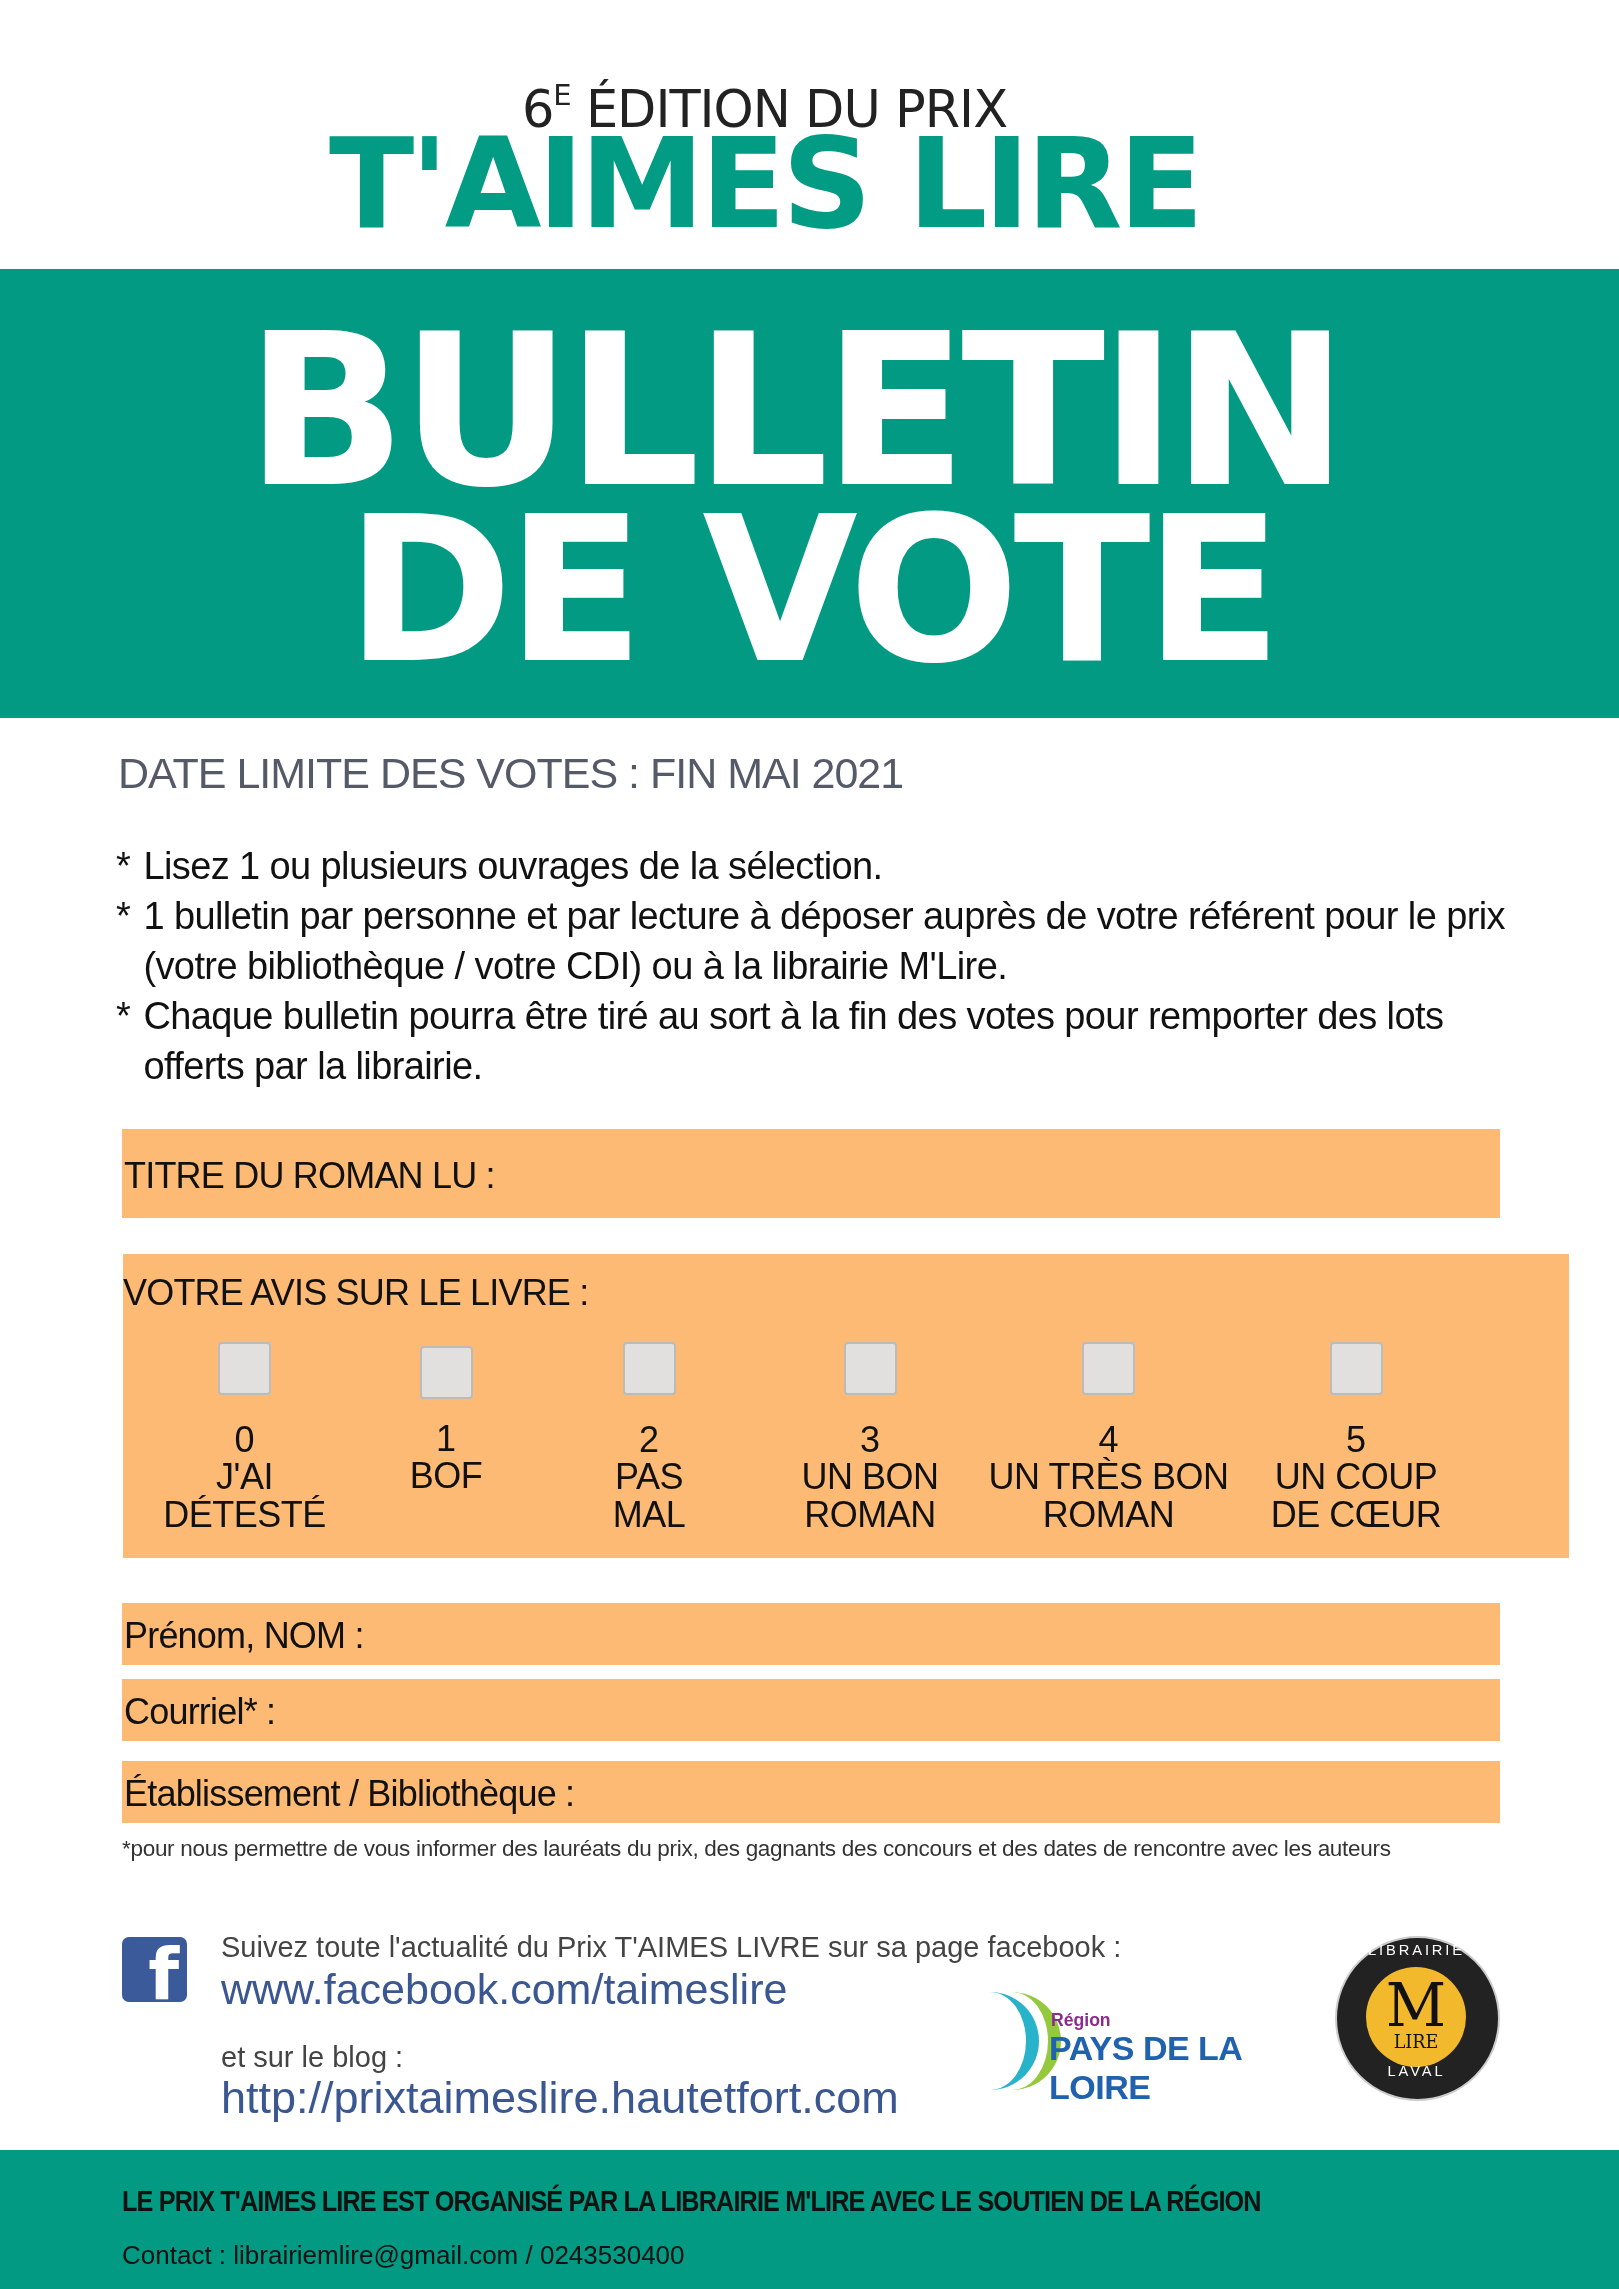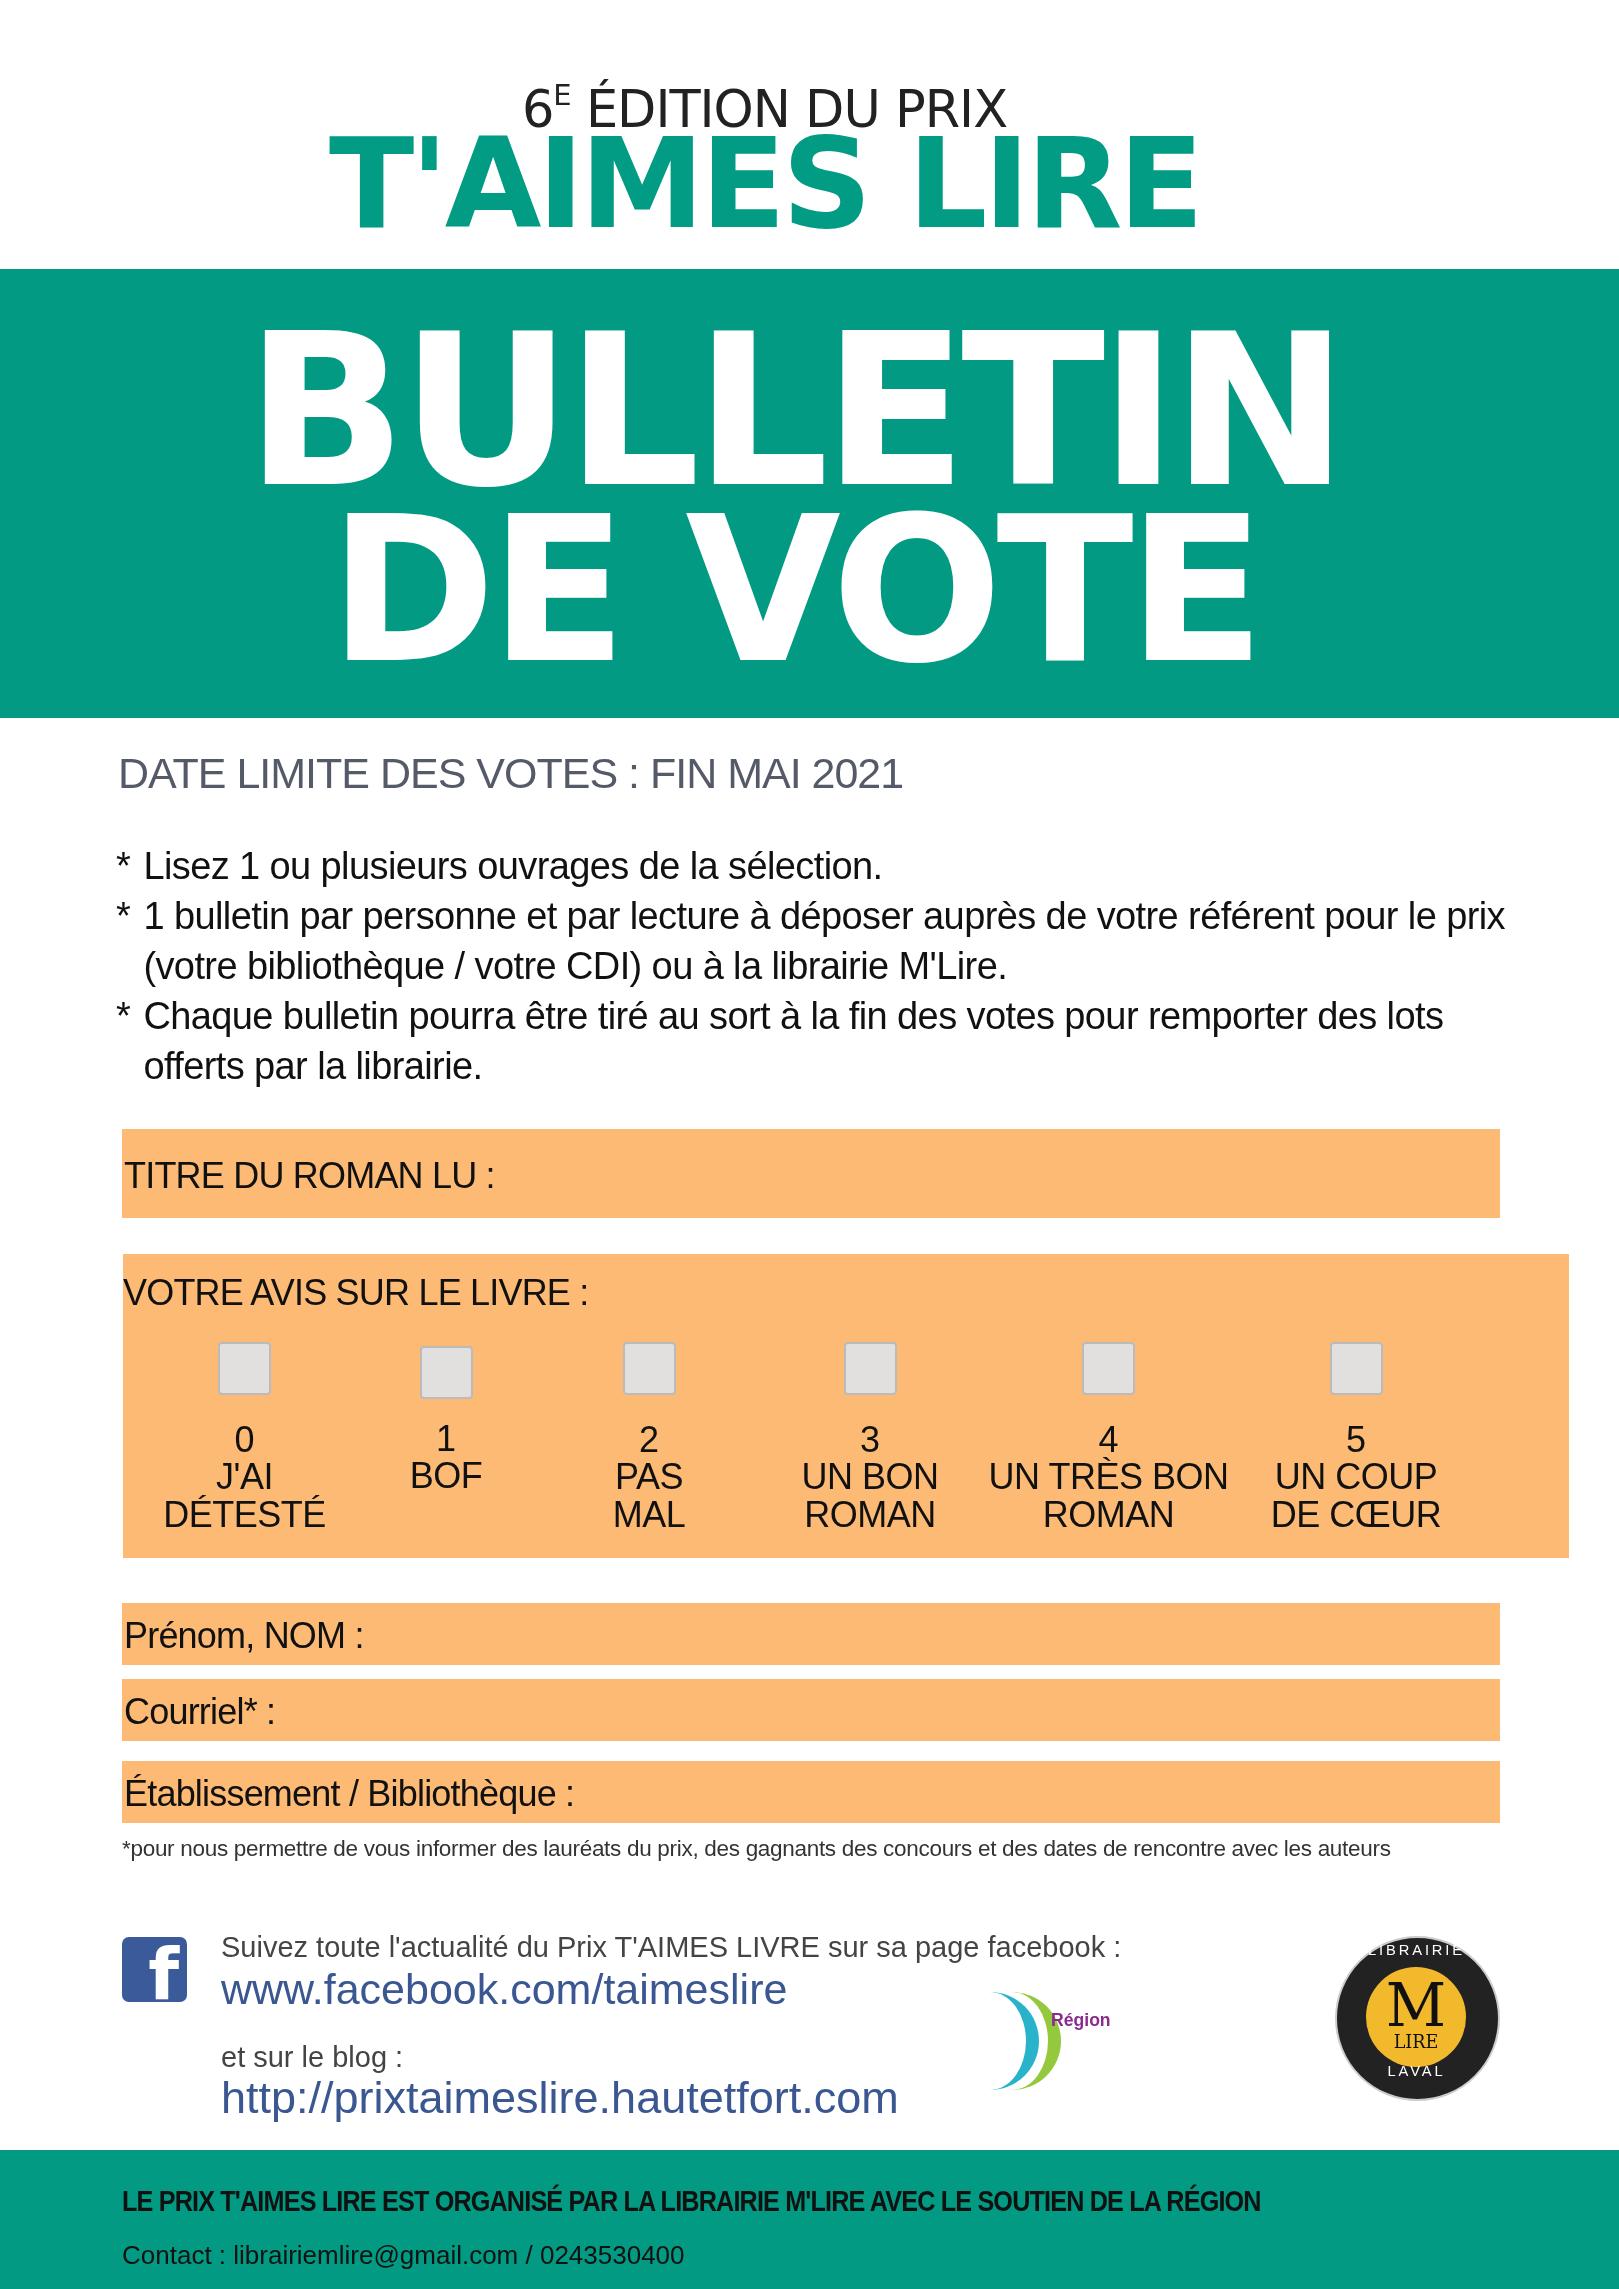--- a/index.html
+++ b/index.html
@@ -7,21 +7,21 @@
   .abs { position: absolute; }
 
   
   .edition { left: 0; width: 1529px; top: 78px; text-align: center; font-family: "DejaVu Sans", sans-serif; font-size: 51px; color: #222; letter-spacing: -1px; font-weight: normal; }
   .edition sup { font-size: 29px; vertical-align: 21.6px; }
   .brand { left: 0; width: 1529px; top: 120px; text-align: center; font-family: "DejaVu Sans", sans-serif; font-weight: bold; font-size: 125px; color: #029b83; letter-spacing: -3.9px; line-height: 127px; }
 
   .banner { left: 0; top: 269px; width: 1619px; height: 449px; background: #029a83; }
   .banner-title { left: 0; width: 1588px; text-align: center; color: #ffffff; font-family: "DejaVu Sans", sans-serif; font-weight: bold; letter-spacing: -5.9px; }
   .banner-l1 { top: 306px; font-size: 211px; line-height: 211px; }
-  .banner-l2 { top: 490px; font-size: 201px; line-height: 201px; }
+  .banner-l2 { top: 490px; font-size: 201px; line-height: 201px; margin-left: 17px; }
 
   
   .deadline { left: 118px; top: 749px; font-size: 43px; color: #555a68; font-family: "Liberation Sans Narrow", "Liberation Sans", sans-serif; letter-spacing: -1px; }
   .rules { left: 116px; top: 841px; width: 1431px; font-size: 38px; line-height: 50px; color: #111; letter-spacing: -0.6px; }
   .rule { display: flex; }
   .rule .star { width: 27.4px; flex: none; }
 
   .field { background: #fdba74; position: absolute; left: 122px; width: 1378px; }
   .field-label { position: absolute; left: 2px; font-size: 36px; color: #111; letter-spacing: -0.8px; }
 
@@ -155,20 +155,21 @@
   </div>
 <div class="abs follow">Suivez toute l'actualité du Prix T'AIMES LIVRE sur sa page facebook :</div>
 <a class="abs fb-link">www.facebook.com/taimeslire</a>
 <div class="abs blog-lbl">et sur le blog :</div>
 <a class="abs blog-link">http://prixtaimeslire.hautetfort.com</a>
 
 <div class="abs region">
   <div class="arc1"></div>
   <div class="arc2"></div>
   <span class="r-small">Région</span>
+  <span class="r-big">PAYS DE LA LOIRE</span>
 </div>
 <div class="abs mlire">
   <div class="top">LIBRAIRIE</div>
   <div class="inner">
     <div class="m">M</div>
     <div class="lire">LIRE</div>
   </div>
   <div class="bot">LAVAL</div>
 </div>
 

